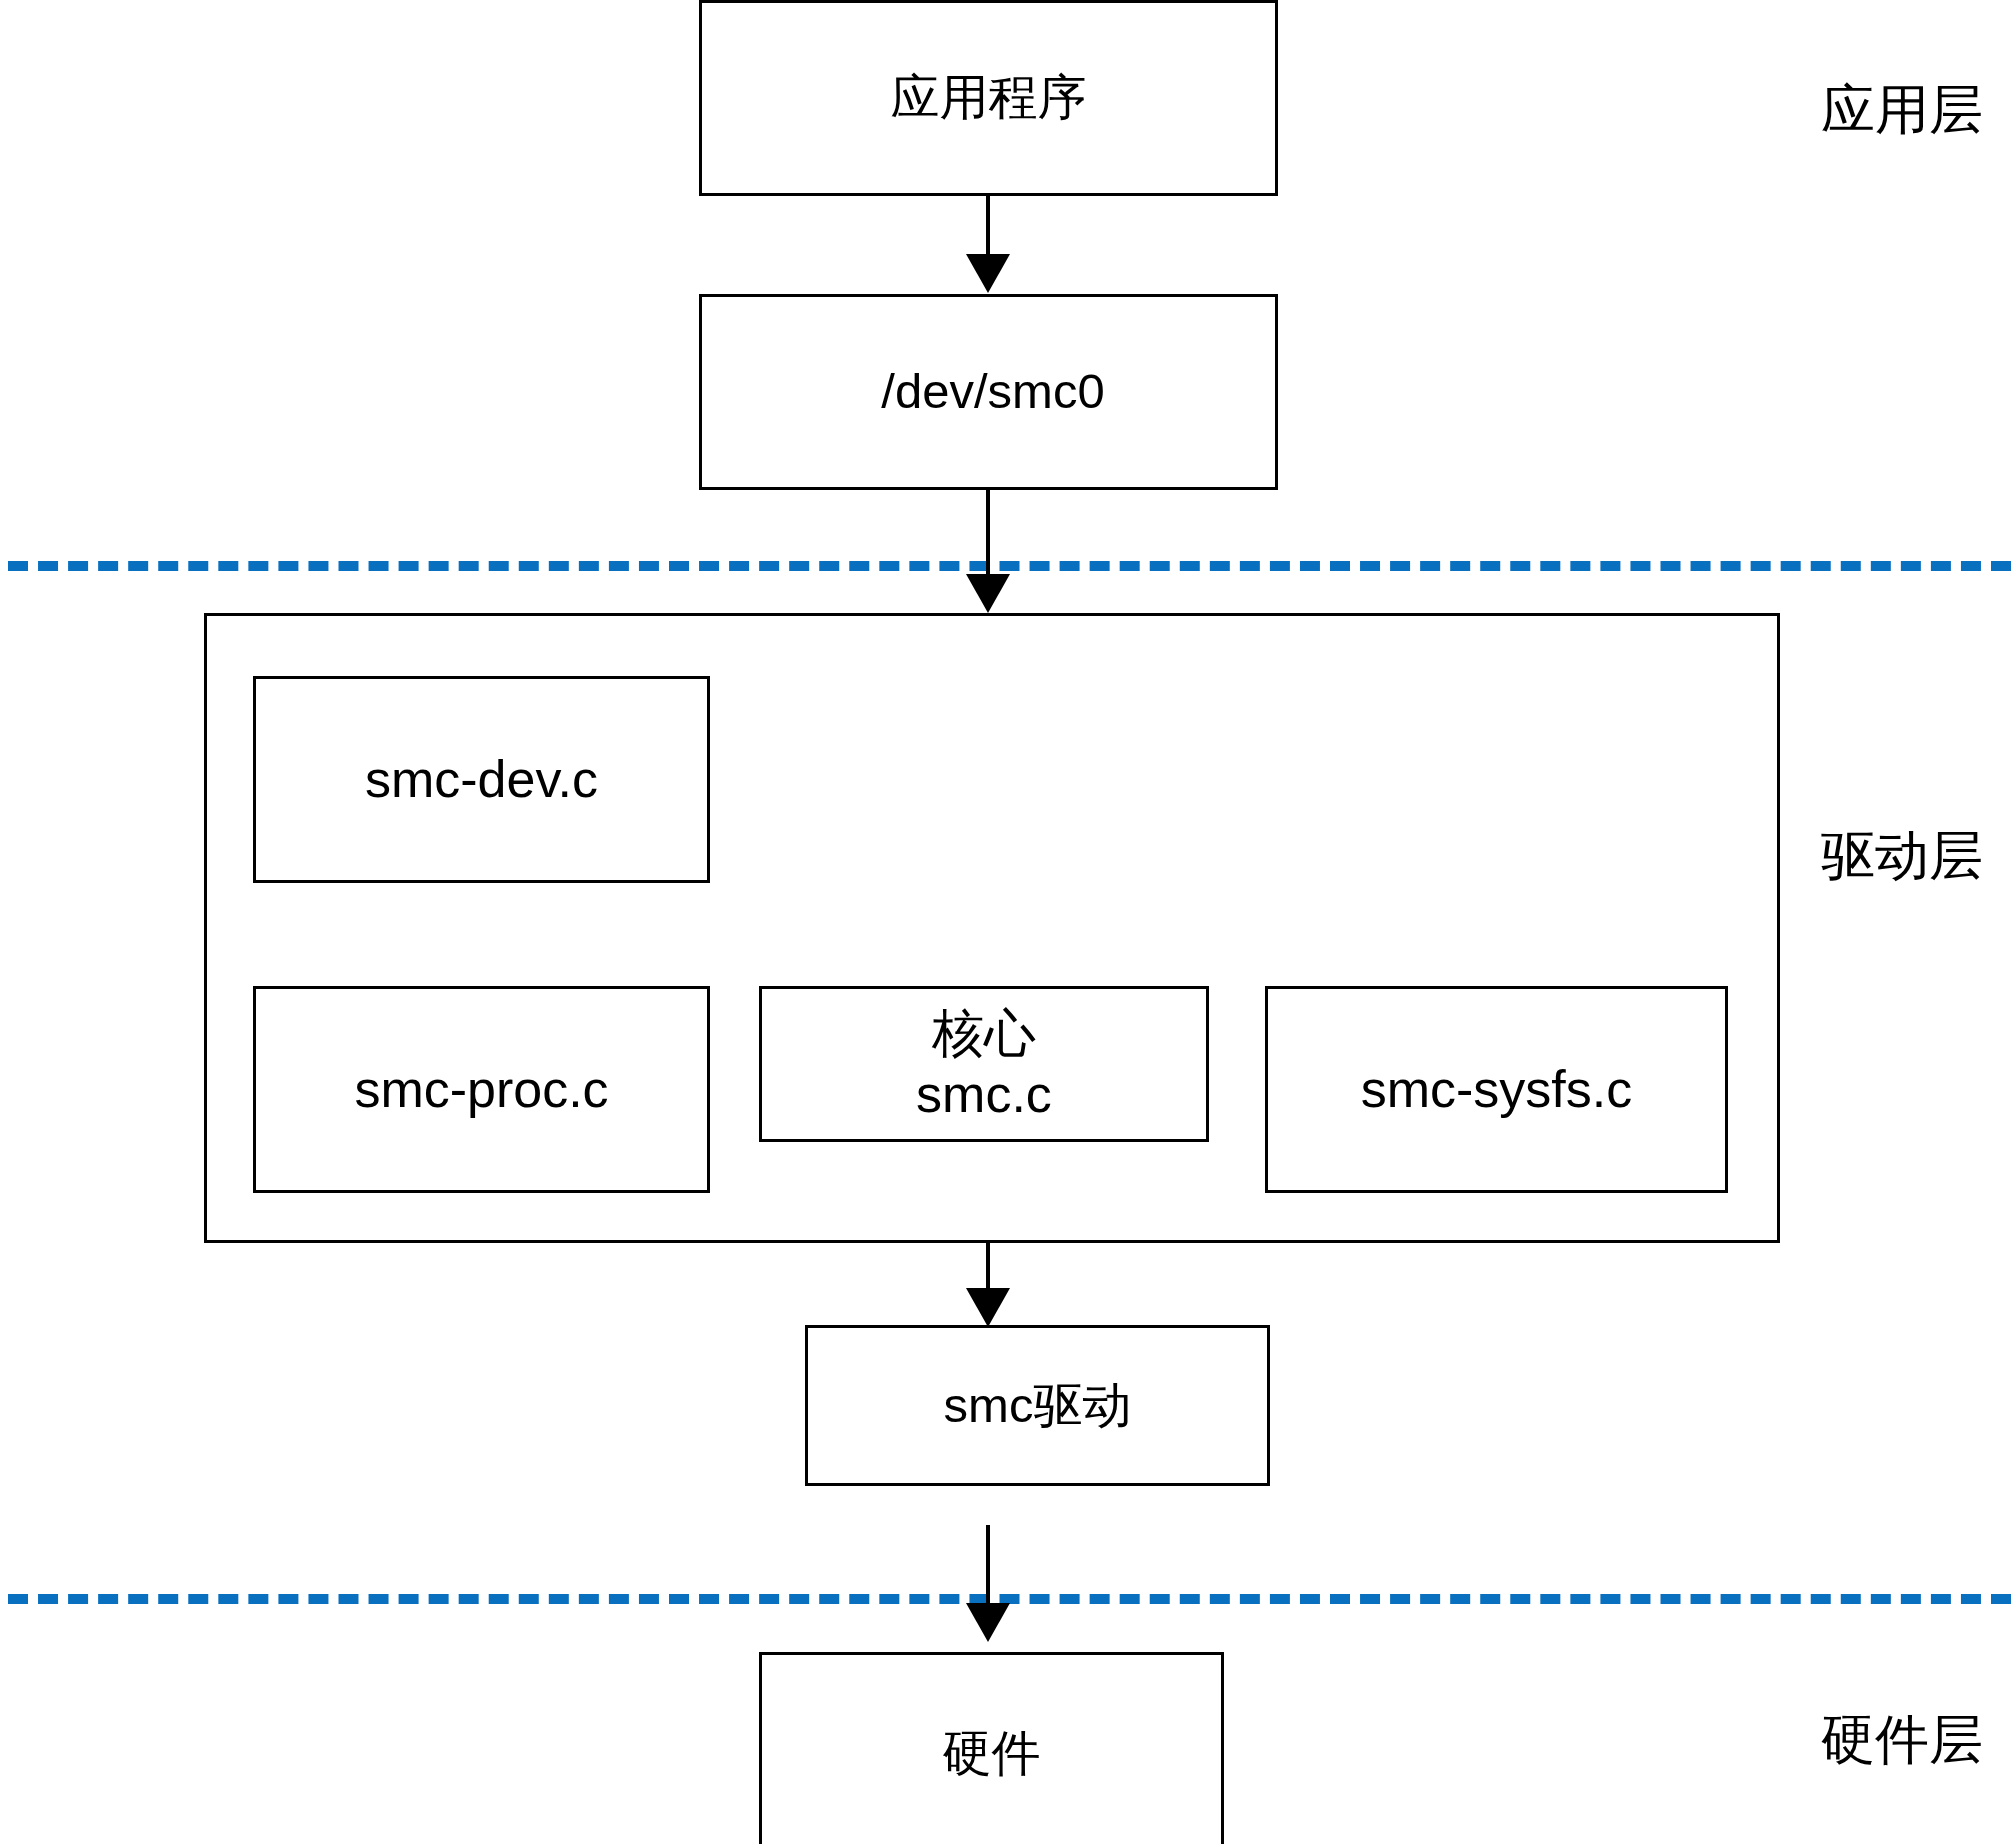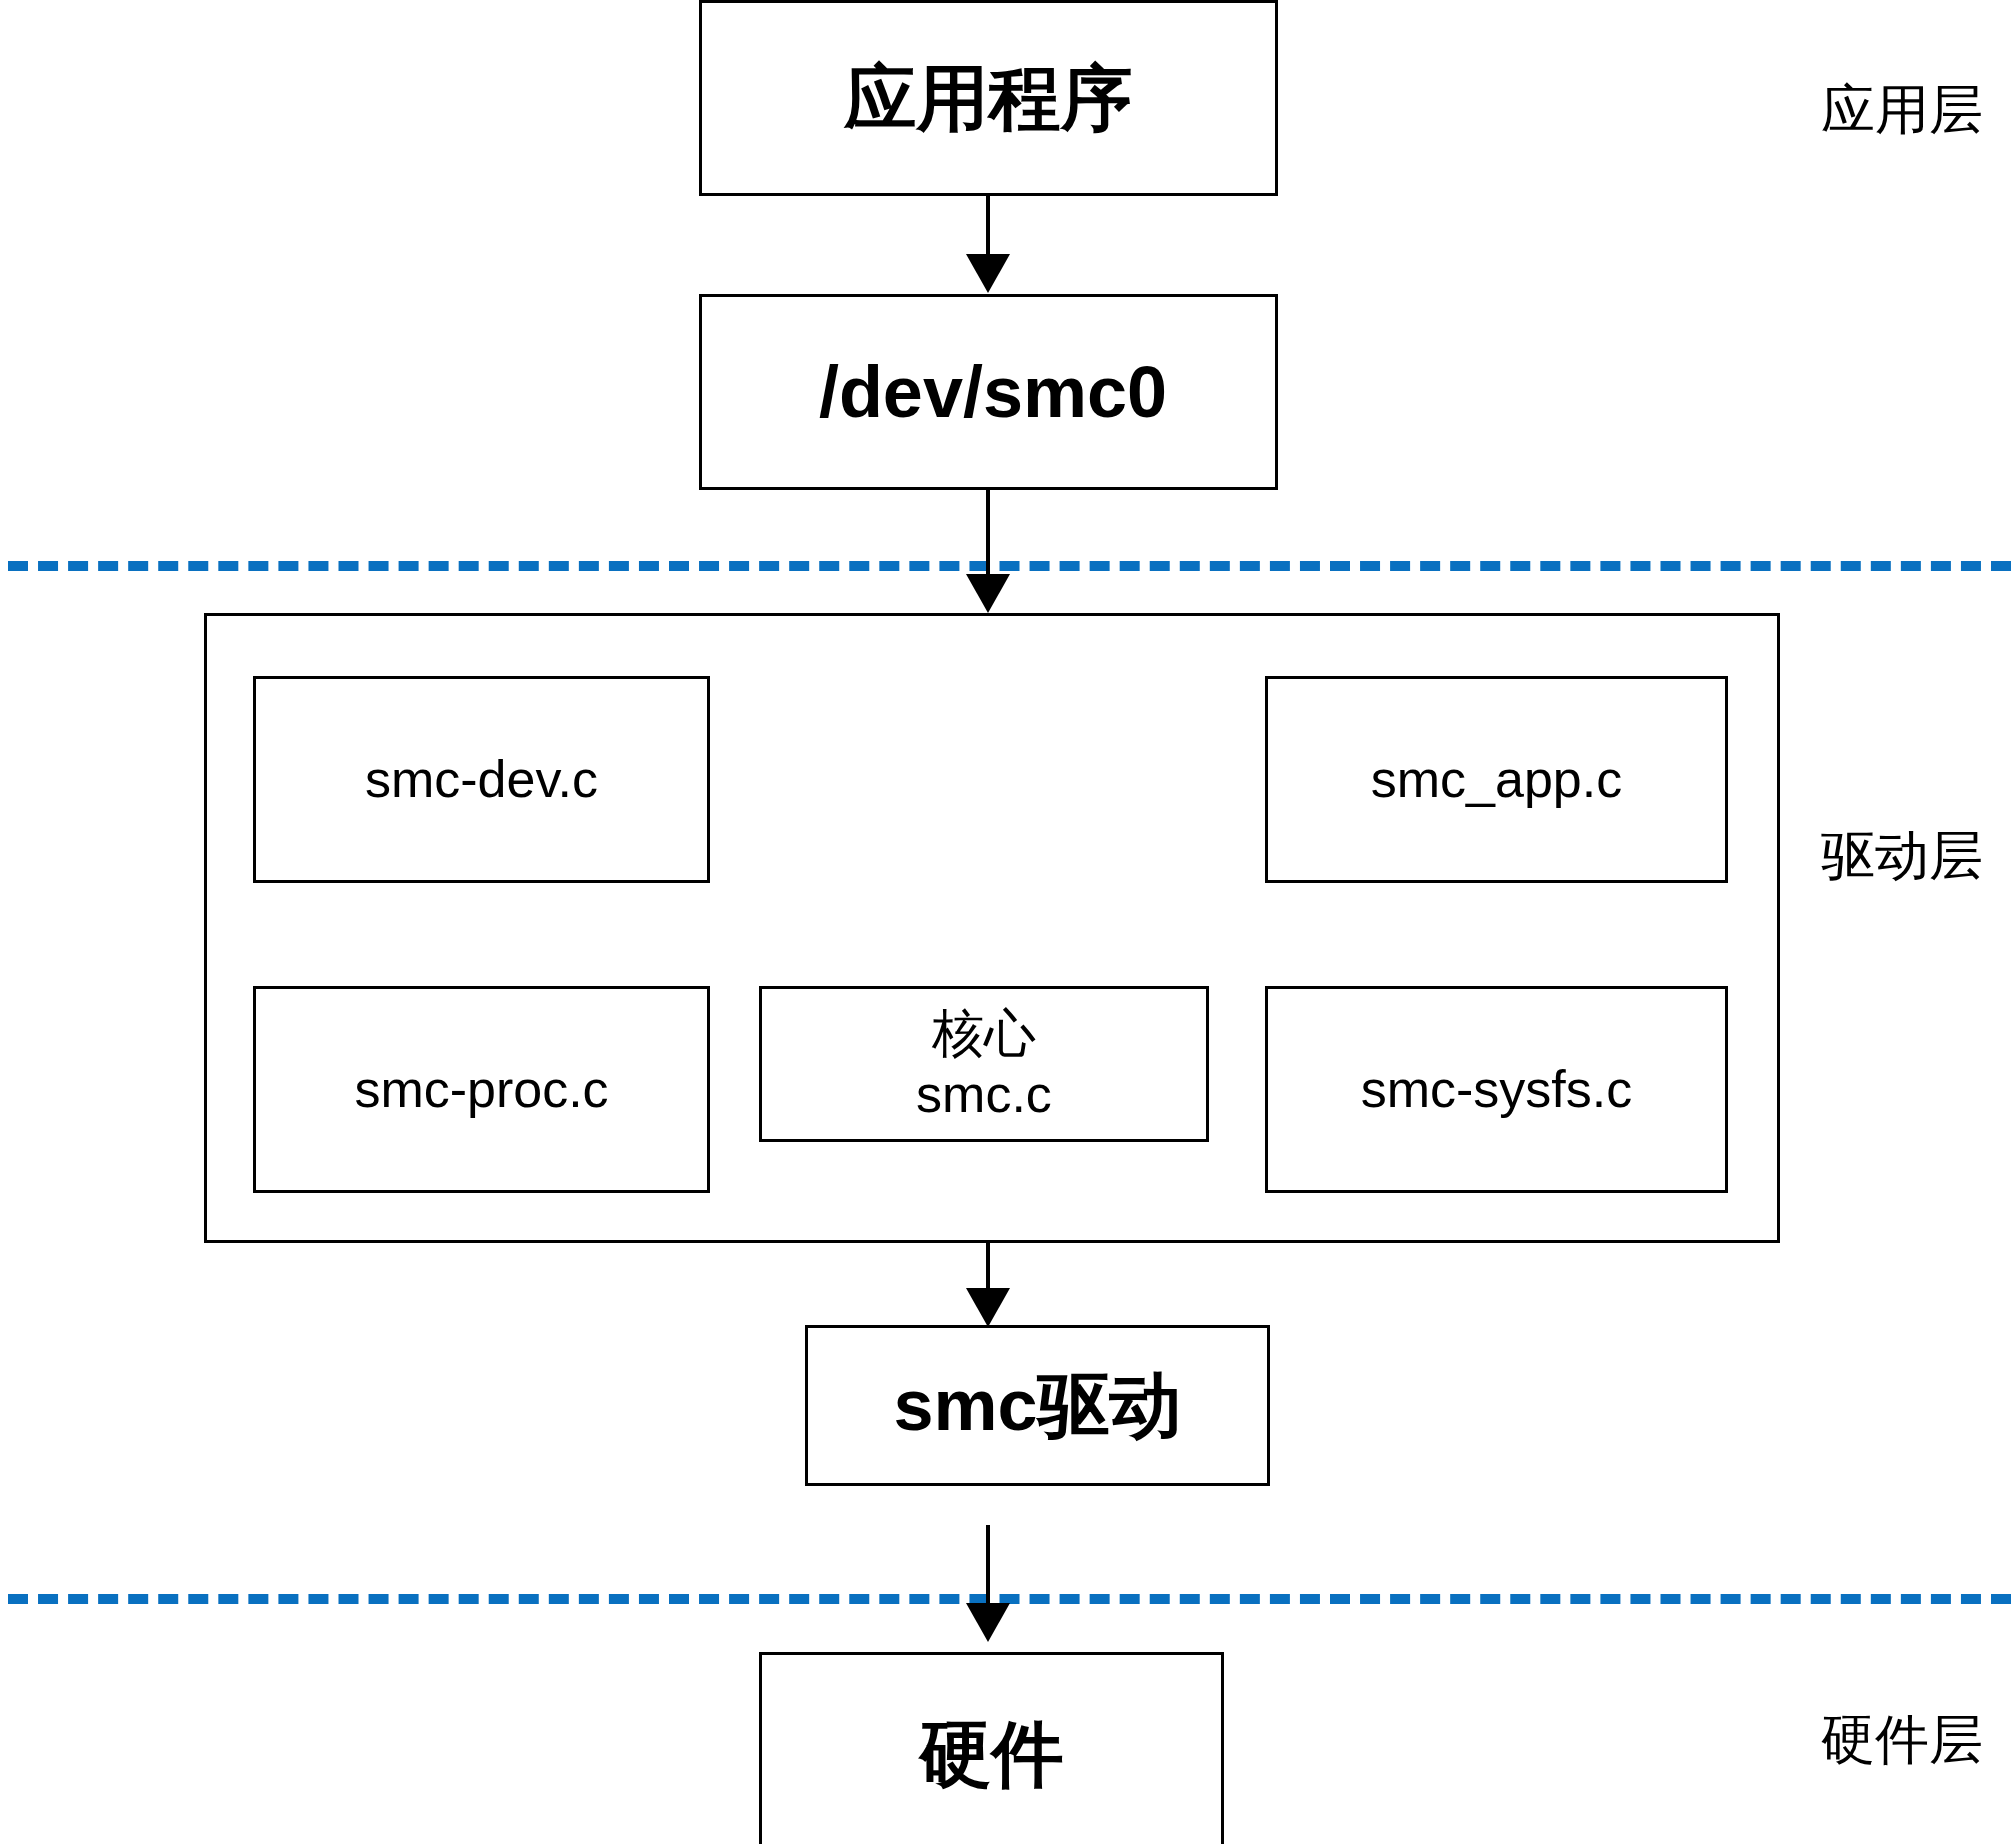--- a/index.html
+++ b/index.html
@@ -78,21 +78,21 @@
     position: absolute;
     left: -22.5px;
     width: 0;
     height: 0;
     border-left: 22.5px solid transparent;
     border-right: 22.5px solid transparent;
     border-top: 39px solid #000000;
   }
 
   
-  .fs-xl { font-size: 72px; font-weight: bold; }
+  .fs-xl { font-size: 49px; }
   .fs-lg { font-size: 52px; }
 </style>
 </head>
 <body>
 
 <div id="stage">
 
   <div class="box fs-xl" style="left:699px; top:0px; width:579px; height:196px;">
     <span class="lbl">应用程序</span>
   </div>
@@ -116,23 +116,20 @@
     <span class="shaft" style="height:84px;"></span>
     <span class="head" style="top:84px;"></span>
   </div>
 
   <div class="group-box" style="left:204px; top:613px; width:1576px; height:630px;"></div>
 
   <div class="box fs-lg" style="left:253px; top:676px; width:457px; height:207px;">
     <span class="lbl">smc-dev.c</span>
   </div>
 
-  <div class="box fs-lg" style="left:1265px; top:676px; width:463px; height:207px;">
-    <span class="lbl">smc_app.c</span>
-  </div>
 
   <div class="box fs-lg" style="left:253px; top:986px; width:457px; height:207px;">
     <span class="lbl">smc-proc.c</span>
   </div>
 
   <div class="box fs-lg" style="left:759px; top:986px; width:450px; height:156px;">
     <span class="lbl">核心
 smc.c</span>
   </div>
 

